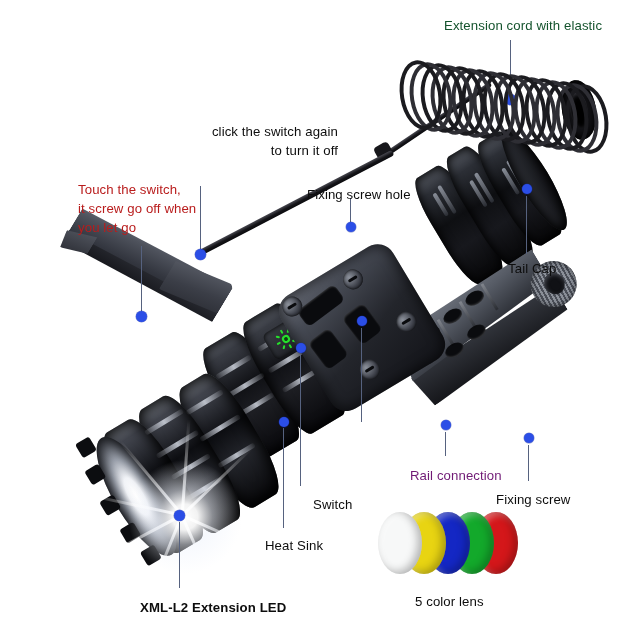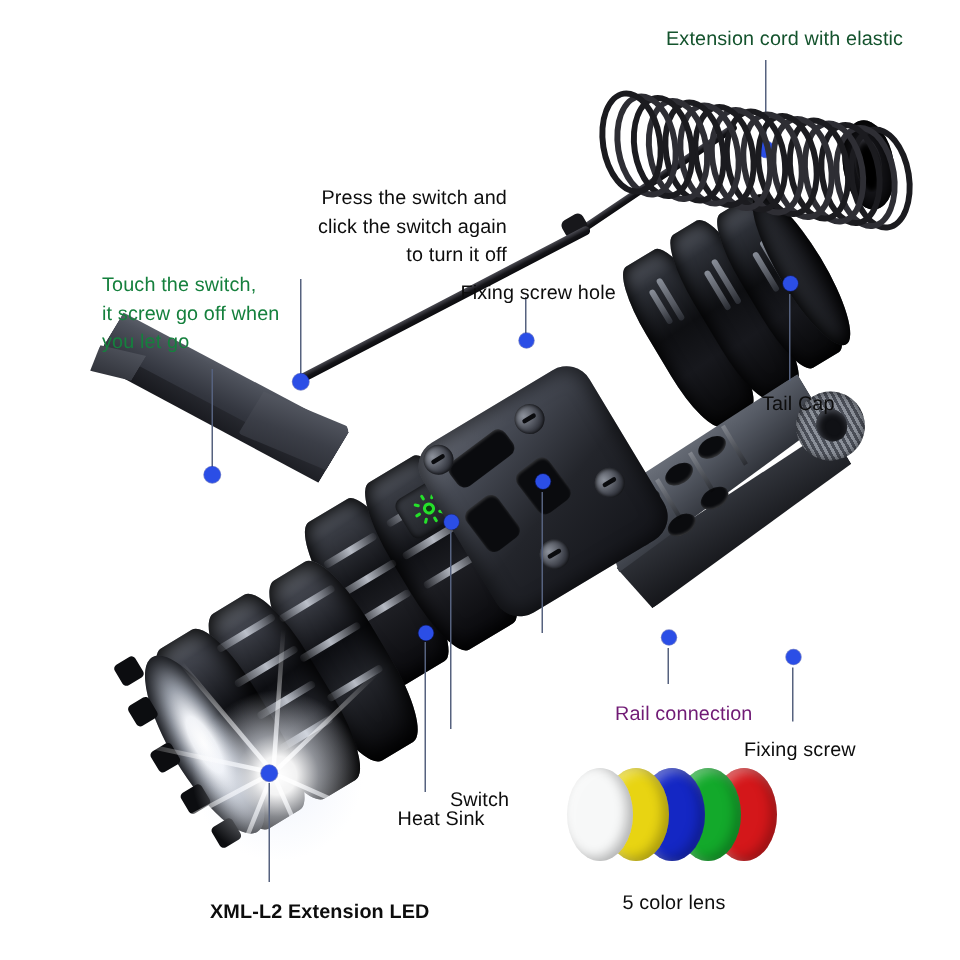--- a/index.html
+++ b/index.html
@@ -319,26 +319,25 @@
   <div class="dot sm" style="left: 524px; top: 433px; background: rgb(43, 78, 230);"></div>
   <div class="dot sm" style="left: 296px; top: 343px; background: rgb(43, 78, 230);"></div>
   <div class="dot sm" style="left: 279px; top: 417px; background: rgb(43, 78, 230);"></div>
   <div class="dot" style="left: 174px; top: 510px; background: rgb(43, 78, 230);"></div>
 
   <div class="lbl" style="left: 444px; top: 16px; color: #14532d;">
     <span class="ln">Extension cord with elastic</span>
   </div>
 
   <div class="lbl multi" style="left: 158px; top: 122px; text-align: right; width: 180px; color: rgb(13, 13, 13);">
-    <span class="ln">Press the switch and</span>
     <span class="ln">click the switch again</span>
     <span class="ln">to turn it off</span>
   </div>
 
-  <div class="lbl multi" style="left: 68px; top: 180px; width: 150px; color: #15803d;">
+  <div class="lbl multi" style="left: 78px; top: 180px; width: 150px; color: #b91c1c;">
     <span class="ln">Touch the switch,</span>
     <span class="ln">it screw go off when</span>
     <span class="ln">you let go</span>
   </div>
 
   <div class="lbl" style="left: 307px; top: 185px; color: rgb(13, 13, 13);">
     <span class="ln">Fixing screw hole</span>
   </div>
 
   <div class="lbl" style="left: 508px; top: 259px; color: rgb(13, 13, 13);">
@@ -347,21 +346,21 @@
 
 
   <div class="lbl" style="left: 410px; top: 466px; color: #701a75;">
     <span class="ln">Rail connection</span>
   </div>
 
   <div class="lbl" style="left: 496px; top: 490px; color: rgb(13, 13, 13);">
     <span class="ln">Fixing screw</span>
   </div>
 
-  <div class="lbl" style="left: 300px; top: 495px; color: rgb(13, 13, 13); margin-top: 28px;">
+  <div class="lbl" style="left: 313px; top: 495px; color: rgb(13, 13, 13);">
     <span class="ln">Switch</span>
   </div>
 
   <div class="lbl" style="left: 265px; top: 536px; color: rgb(13, 13, 13);">
     <span class="ln">Heat Sink</span>
   </div>
 
   <div class="lbl" style="left: 140px; top: 598px; font-weight: 600; color: rgb(13, 13, 13);">
     <span class="ln">XML-L2 Extension LED</span>
   </div>

